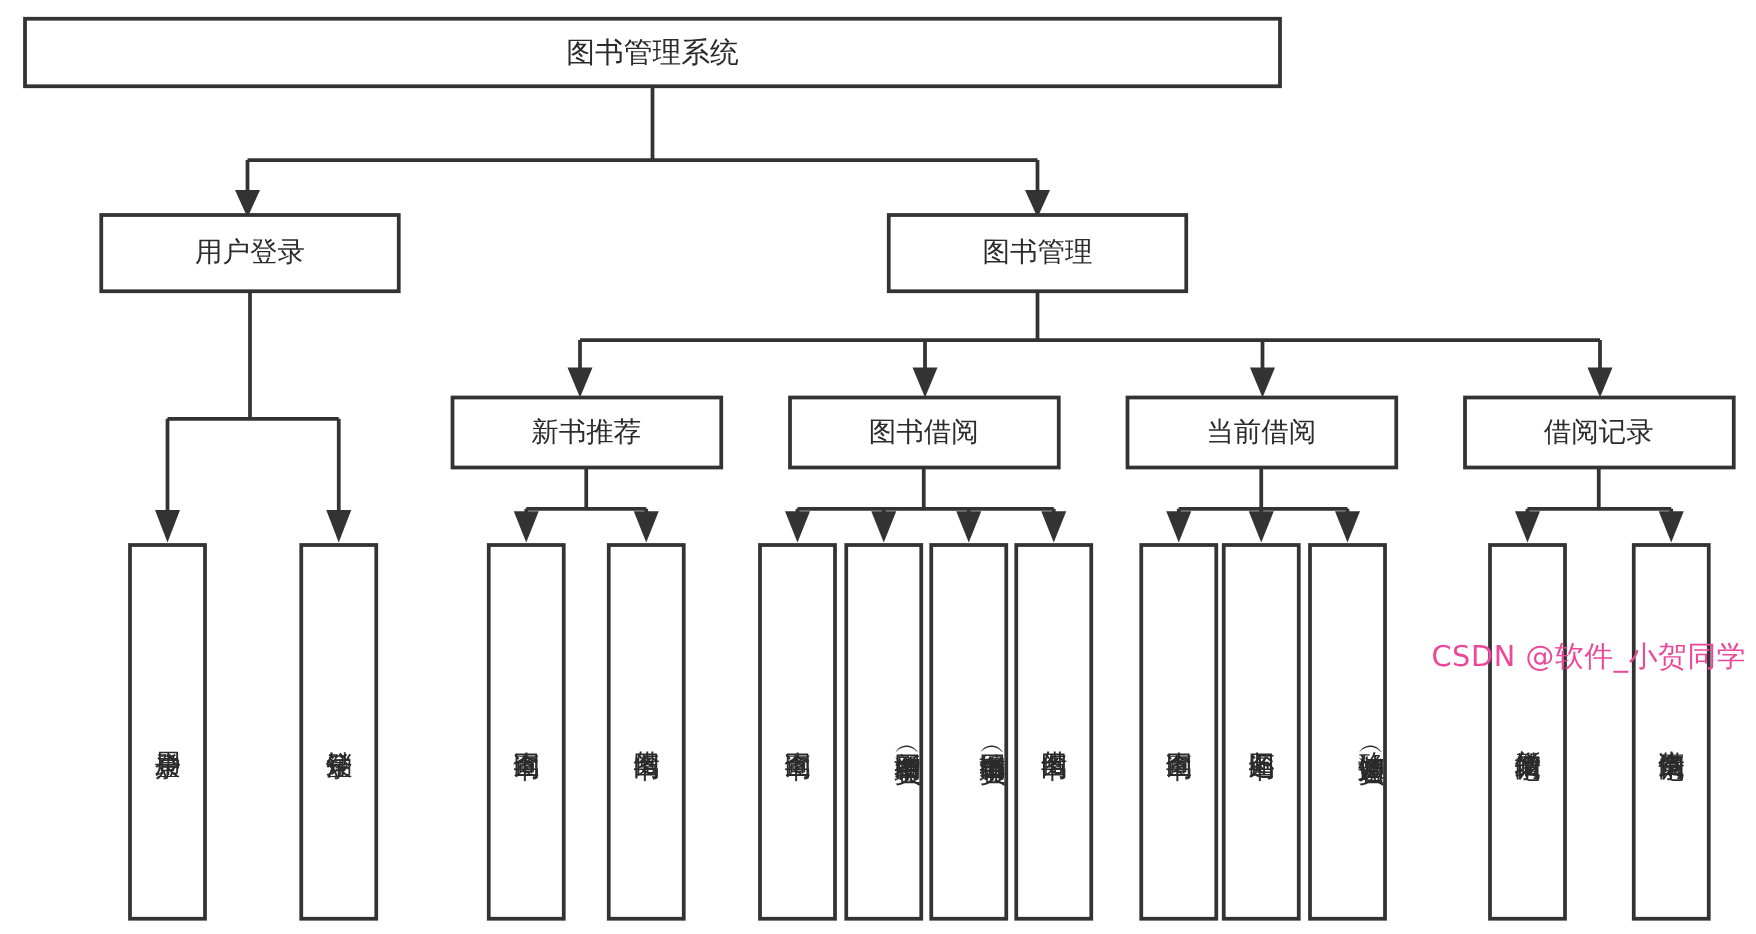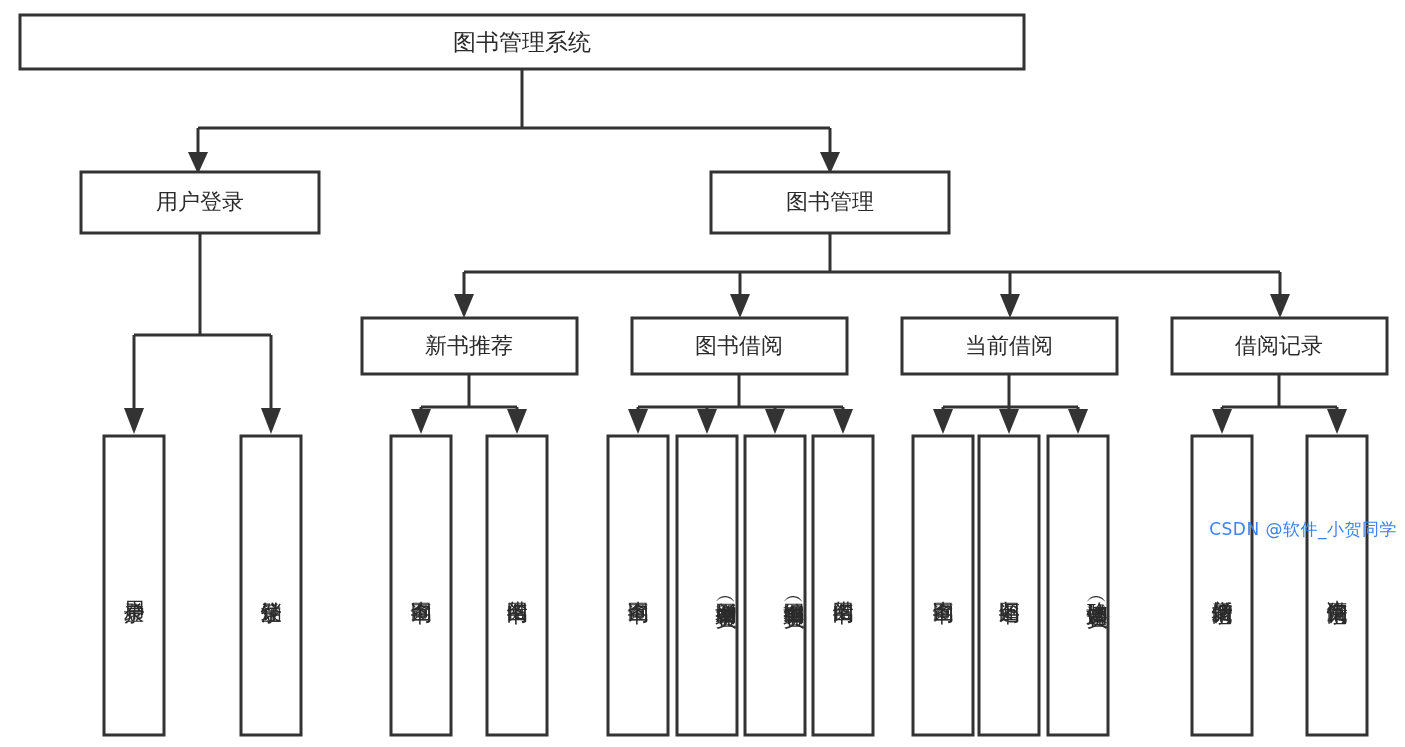--- a/index.html
+++ b/index.html
@@ -68,22 +68,22 @@
     letter-spacing: 1px;
     text-align: center;
     white-space: nowrap;
     pointer-events: none;
   }
   .watermark {
     position: absolute;
     right: 8px;
     bottom: 4px;
     font-family: "DejaVu Sans", "Liberation Sans", sans-serif;
-    font-size: 17px;
-    color: #3b82f6;
+    font-size: 23px;
+    color: #ec4899;
     white-space: nowrap;
     letter-spacing: 0.5px;
     margin-top: 36px;
   }
 </style>
 </head>
 <body>
 
 <div id="diagram-root">
 

